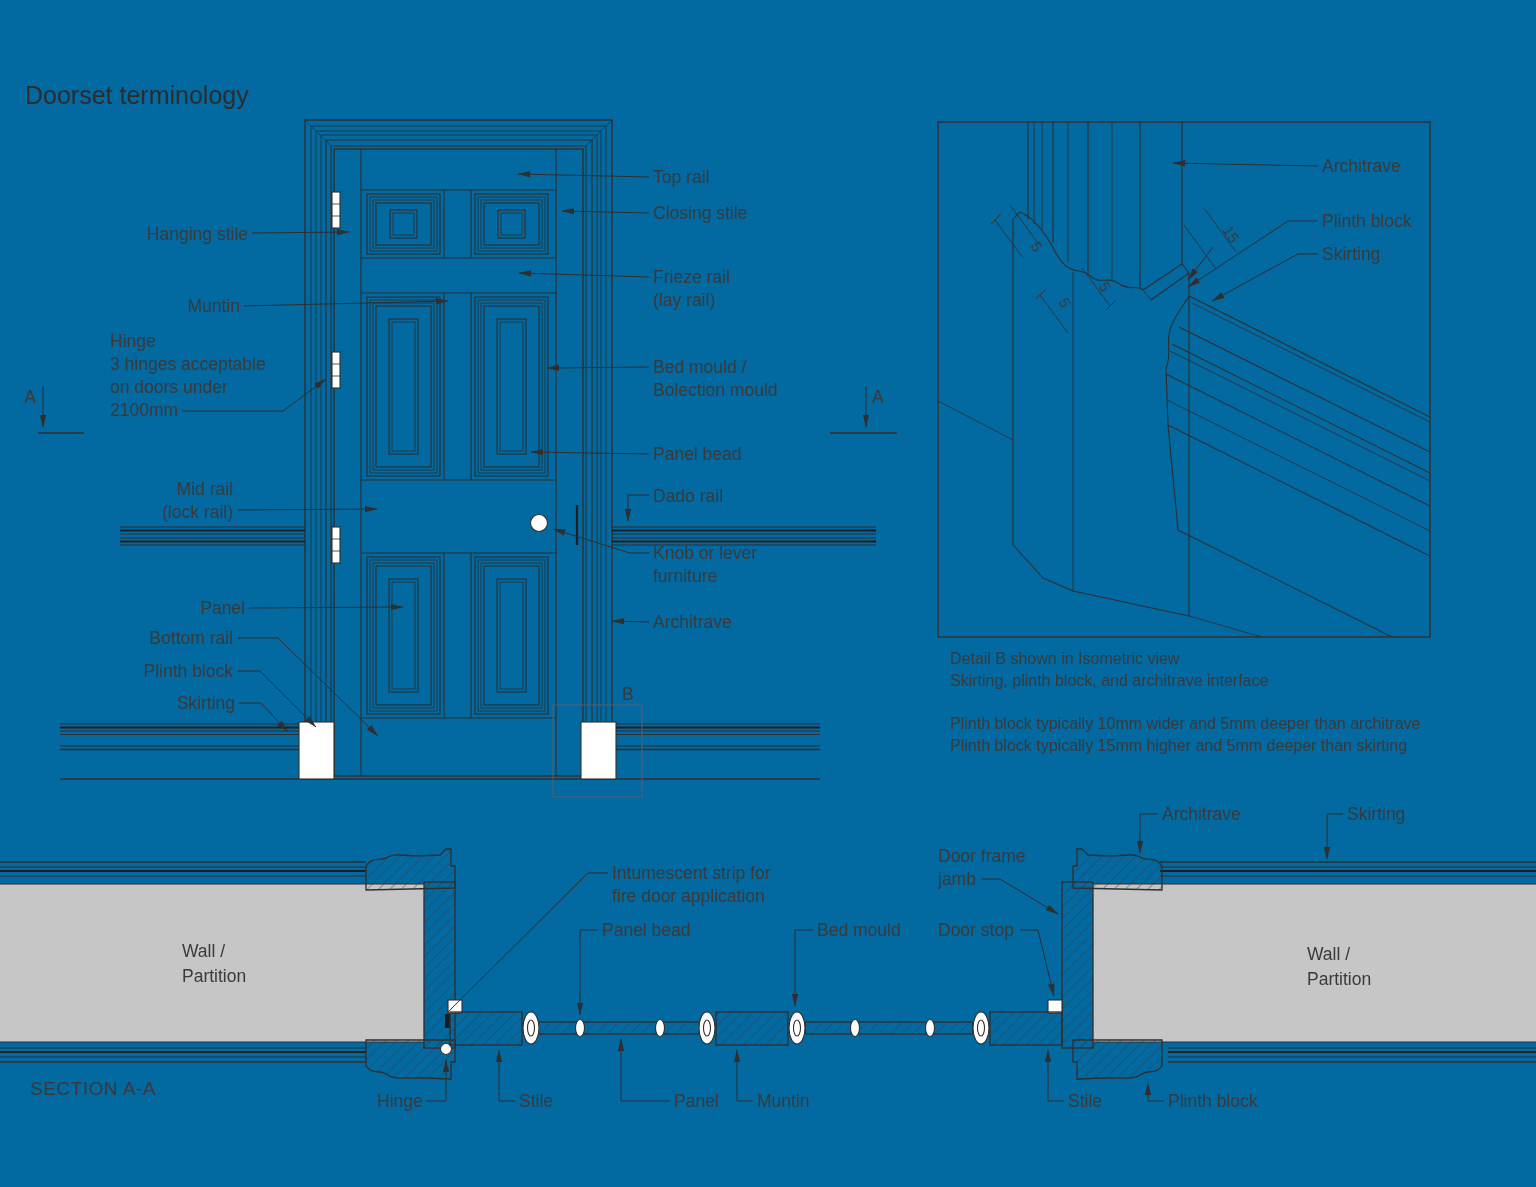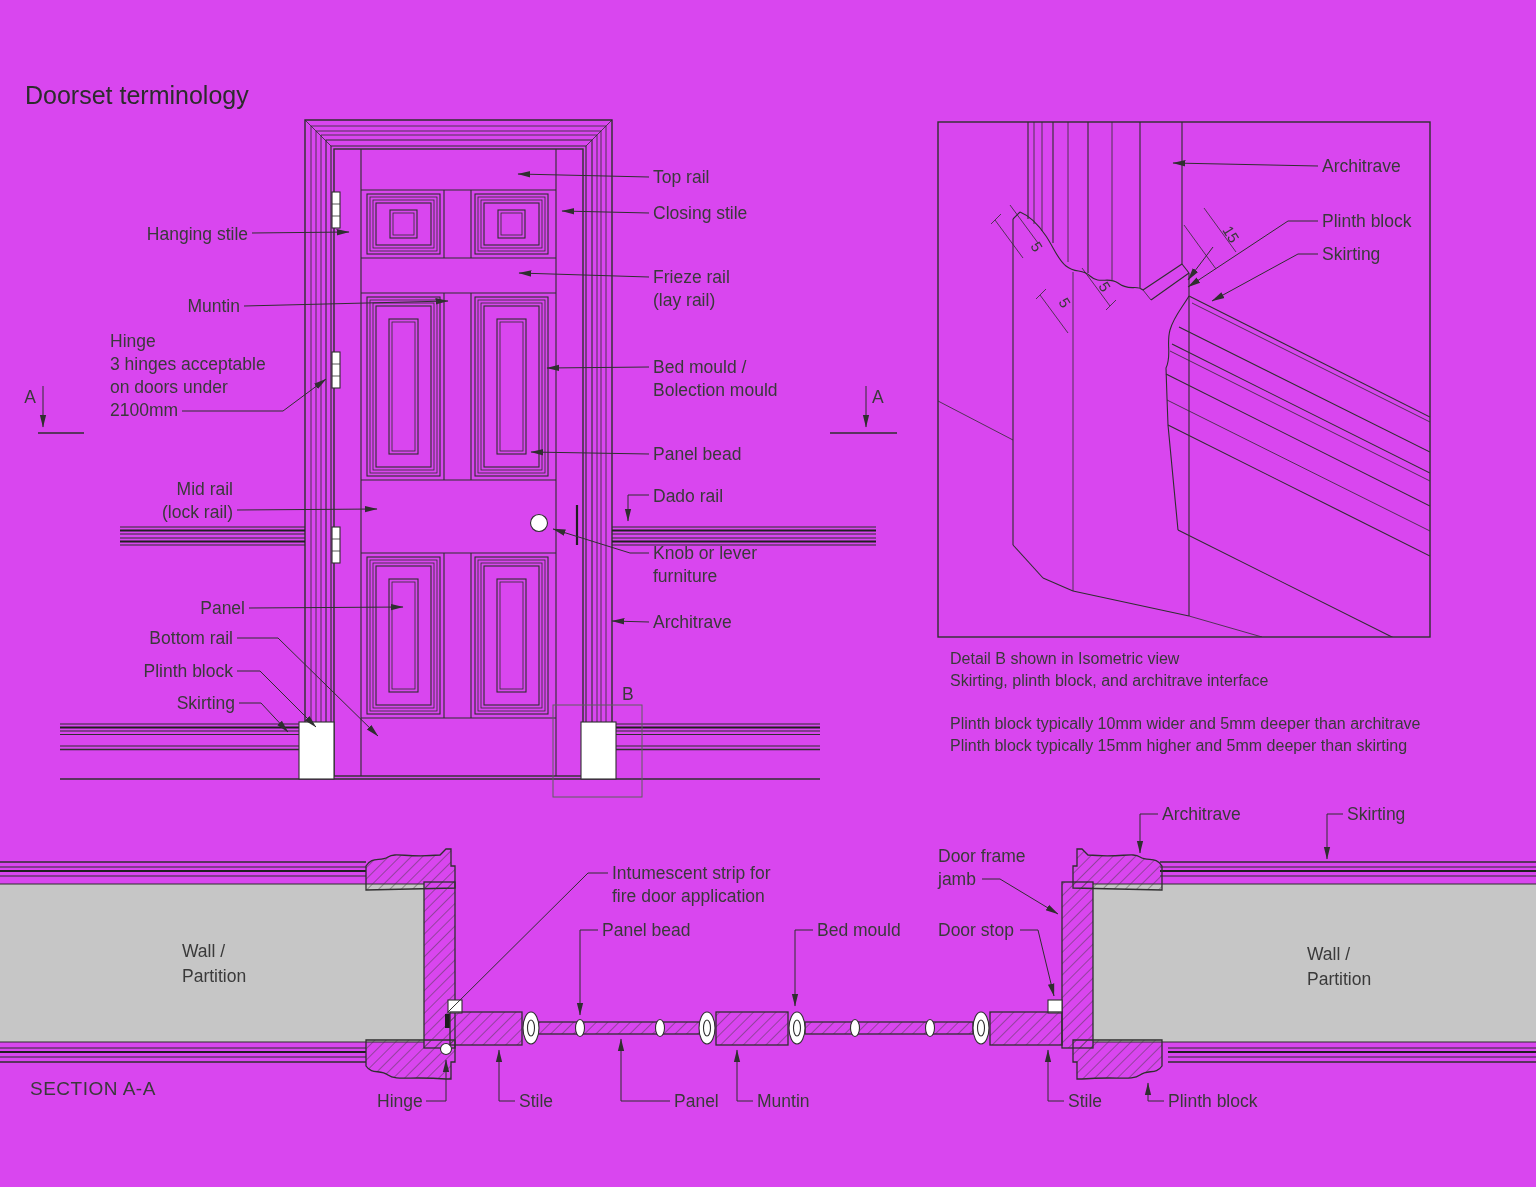--- a/index.html
+++ b/index.html
@@ -1,16 +1,16 @@
 <!DOCTYPE html>
 <html><head>
 <meta charset="utf-8">
 <style>
   html,body{margin:0;padding:0;background:#ffffff;}
-  .stage{width:1536px;height:1187px;position:relative;background:#d946ef;}
+  .stage{width:1536px;height:1187px;position:relative;background:#0369a1;}
   svg{display:block;}
   text{font-family:"Liberation Sans", sans-serif;fill:#3a3a3a;}
   .ttl{font-size:25px;fill:#2c2c2c;}
   .lbl{font-size:17.5px;}
   .cap{font-size:16px;}
   .sec{font-size:19px;letter-spacing:.5px;}
   .dim{font-size:15px;}
   .ln{stroke:#2f2f2f;stroke-width:1.1;fill:none;}
   .thin{stroke:#2f2f2f;stroke-width:.8;fill:none;}
   .med{stroke:#2f2f2f;stroke-width:1.4;fill:none;}

